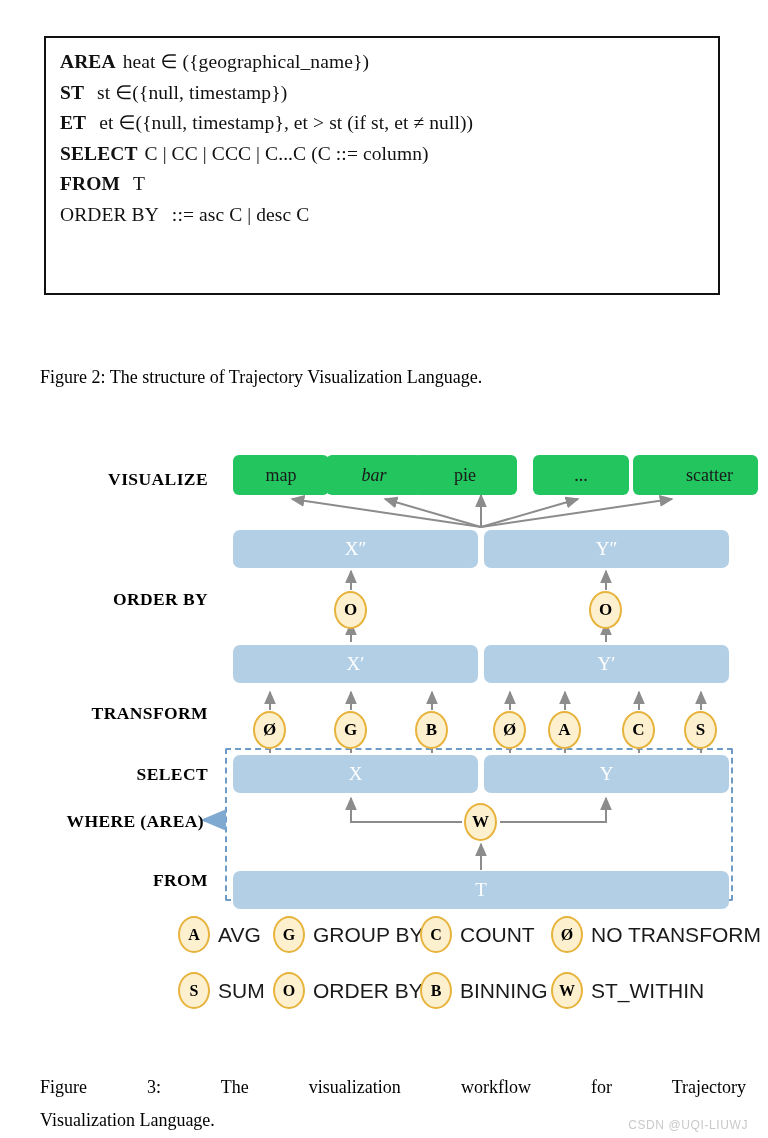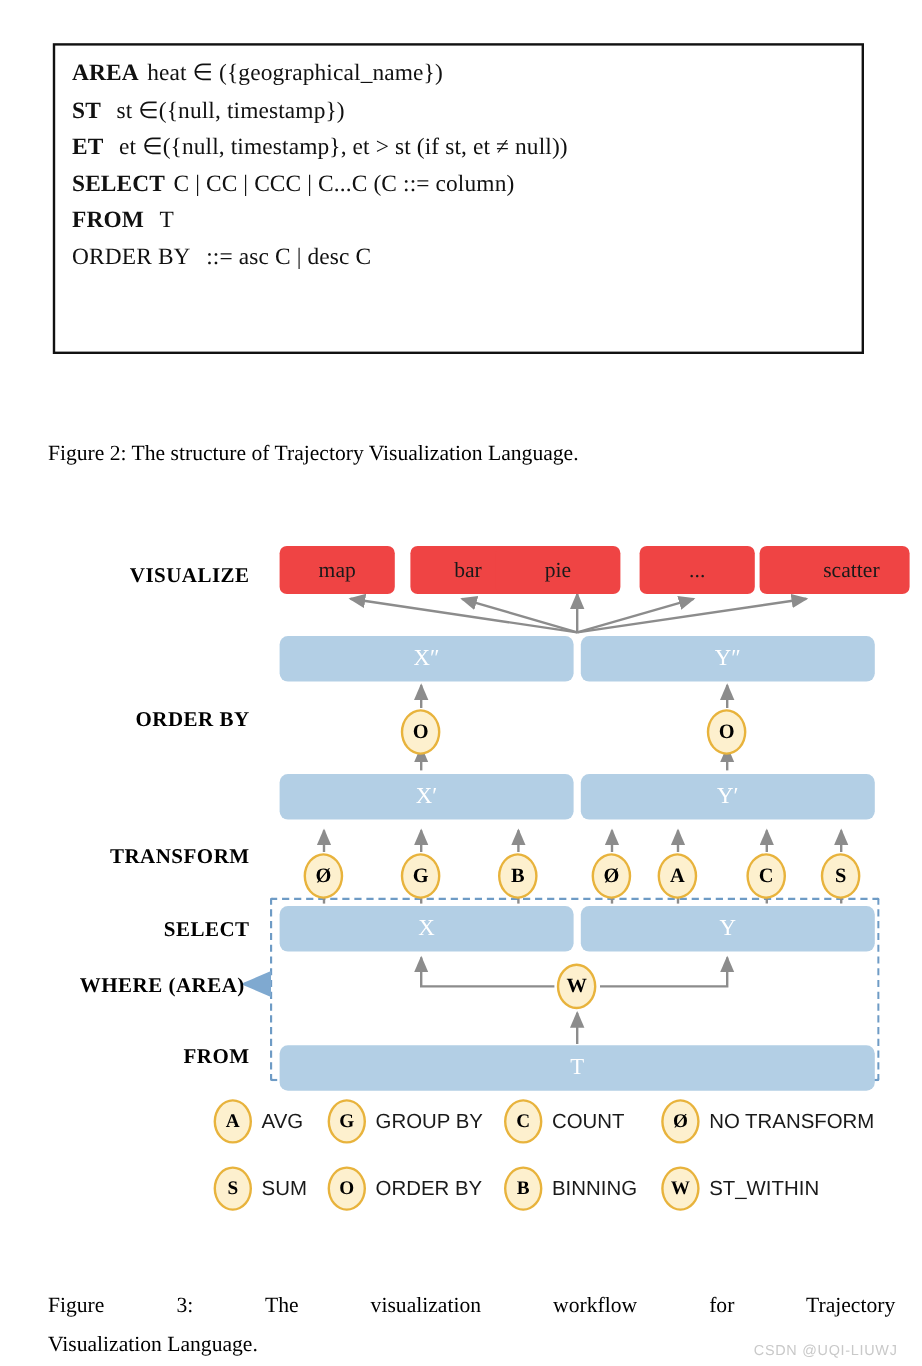--- a/index.html
+++ b/index.html
@@ -66,21 +66,21 @@
     font-weight: bold;
     font-size: 17.5px;
     letter-spacing: 0.4px;
     color: #000;
     text-align: right;
     white-space: nowrap;
   }
 
   .yellow-box {
     position: absolute;
-    background: #ef4444;
+    background: #22c55e;
     border-radius: 6px;
     height: 40px;
     display: flex;
     align-items: center;
     justify-content: center;
     font-family: "Liberation Serif", serif;
     font-size: 18px;
     color: #1a1a1a;
     text-align: right;
   }
@@ -160,21 +160,21 @@
     font-family: "Liberation Serif", serif;
     font-weight: bold;
     font-size: 16px;
     color: #000;
     box-sizing: border-box;
     flex: 0 0 auto;
   }
   .legend-text {
     margin-left: 8px;
     font-family: "Liberation Sans", sans-serif;
-    font-size: 17px;
+    font-size: 21px;
     color: #1a1a1a;
     white-space: nowrap;
   }
 
   #watermark {
     position: absolute;
     right: 20px;
     top: 1118px;
     font-family: "Liberation Sans", sans-serif;
     font-size: 12px;
@@ -264,21 +264,21 @@
   </svg>
 
   <div class="row-label" style="left:60px; top:39px; width:148px;">VISUALIZE</div>
   <div class="row-label" style="left:60px; top:159px; width:148px;">ORDER BY</div>
   <div class="row-label" style="left:50px; top:273px; width:158px;">TRANSFORM</div>
   <div class="row-label" style="left:50px; top:334px; width:158px;">SELECT</div>
   <div class="row-label" style="left:26px; top:381px; width:178px;">WHERE (AREA)</div>
   <div class="row-label" style="left:50px; top:440px; width:158px;">FROM</div>
 
   <div class="yellow-box" style="left:233px; top:25px; width:96px;">map</div>
-  <div class="yellow-box" style="left:342px; top:25px; width:96px;">bar</div>
+  <div class="yellow-box" style="left:326px; top:25px; width:96px;font-style:italic;">bar</div>
   <div class="yellow-box" style="left:413px; top:25px; width:104px;">pie</div>
   <div class="yellow-box" style="left:533px; top:25px; width:96px;">...</div>
   <div class="yellow-box" style="left:633px; top:25px; width:97px;padding-left:28px;">scatter</div>
 
   <div class="blue-bar" style="left:233px; top:100px; width:245px;">X″</div>
   <div class="blue-bar" style="left:484px; top:100px; width:245px;">Y″</div>
 
   <div class="node-circle" style="left:334px; top:161px;">O</div>
   <div class="node-circle" style="left:589px; top:161px;">O</div>
 

